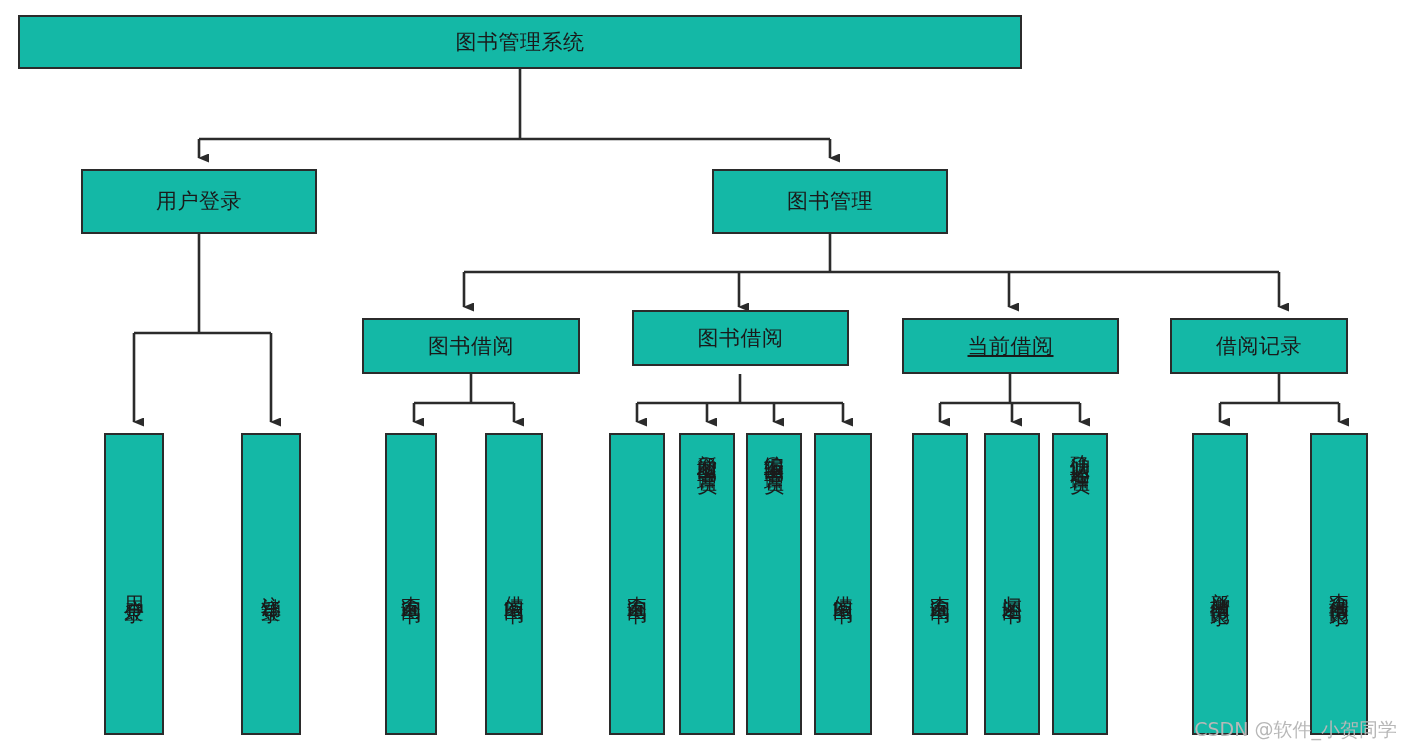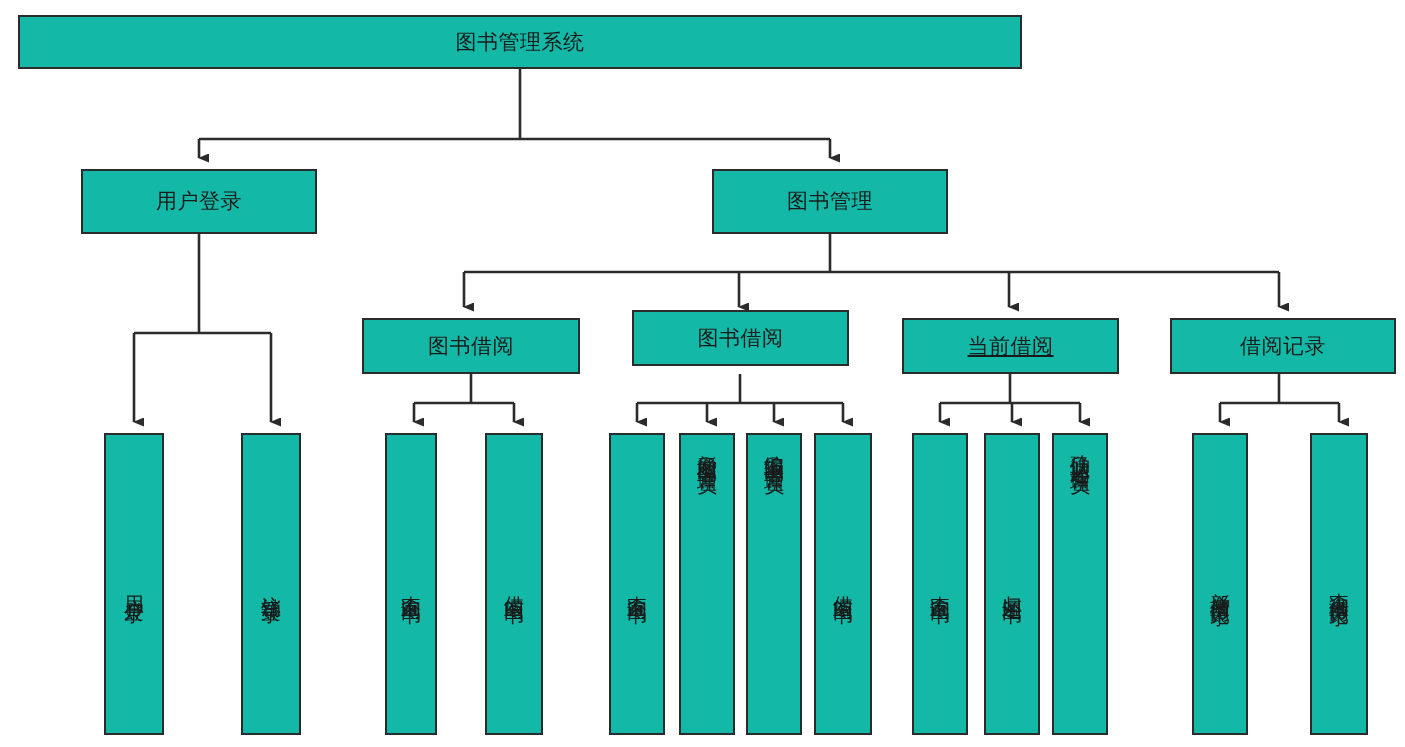--- a/index.html
+++ b/index.html
@@ -139,21 +139,21 @@
 
   <div class="node horizontal" style="left:362px; top:318px; width:218px; height:56px;">
     <span class="label">图书借阅</span>
   </div>
   <div class="node horizontal" style="left:632px; top:310px; width:217px; height:56px;">
     <span class="label">图书借阅</span>
   </div>
   <div class="node horizontal" style="left:902px; top:318px; width:217px; height:56px;text-decoration:underline;">
     <span class="label">当前借阅</span>
   </div>
-  <div class="node horizontal" style="left:1170px; top:318px; width:226px; height:56px;">
+  <div class="node horizontal" style="left:1170px; top:318px; width:178px; height:56px;">
     <span class="label">借阅记录</span>
   </div>
 
   <div class="node vertical mid" style="left:104px; top:433px; width:60px; height:302px;">
     <span class="label">用户登录</span>
   </div>
   <div class="node vertical mid" style="left:241px; top:433px; width:60px; height:302px;">
     <span class="label">注销登录</span>
   </div>
   <div class="node vertical mid" style="left:385px; top:433px; width:52px; height:302px;">
@@ -183,14 +183,15 @@
   <div class="node vertical" style="left:1052px; top:433px; width:56px; height:302px;">
     <span class="label">确认归还（管理员）</span>
   </div>
   <div class="node vertical mid" style="left:1192px; top:433px; width:56px; height:302px;">
     <span class="label">新增借阅记录</span>
   </div>
   <div class="node vertical mid" style="left:1310px; top:433px; width:58px; height:302px;">
     <span class="label">查询借阅记录</span>
   </div>
 
+  <div class="watermark">CSDN @软件_小贺同学</div>
 
 </div>
 
 </body></html>

